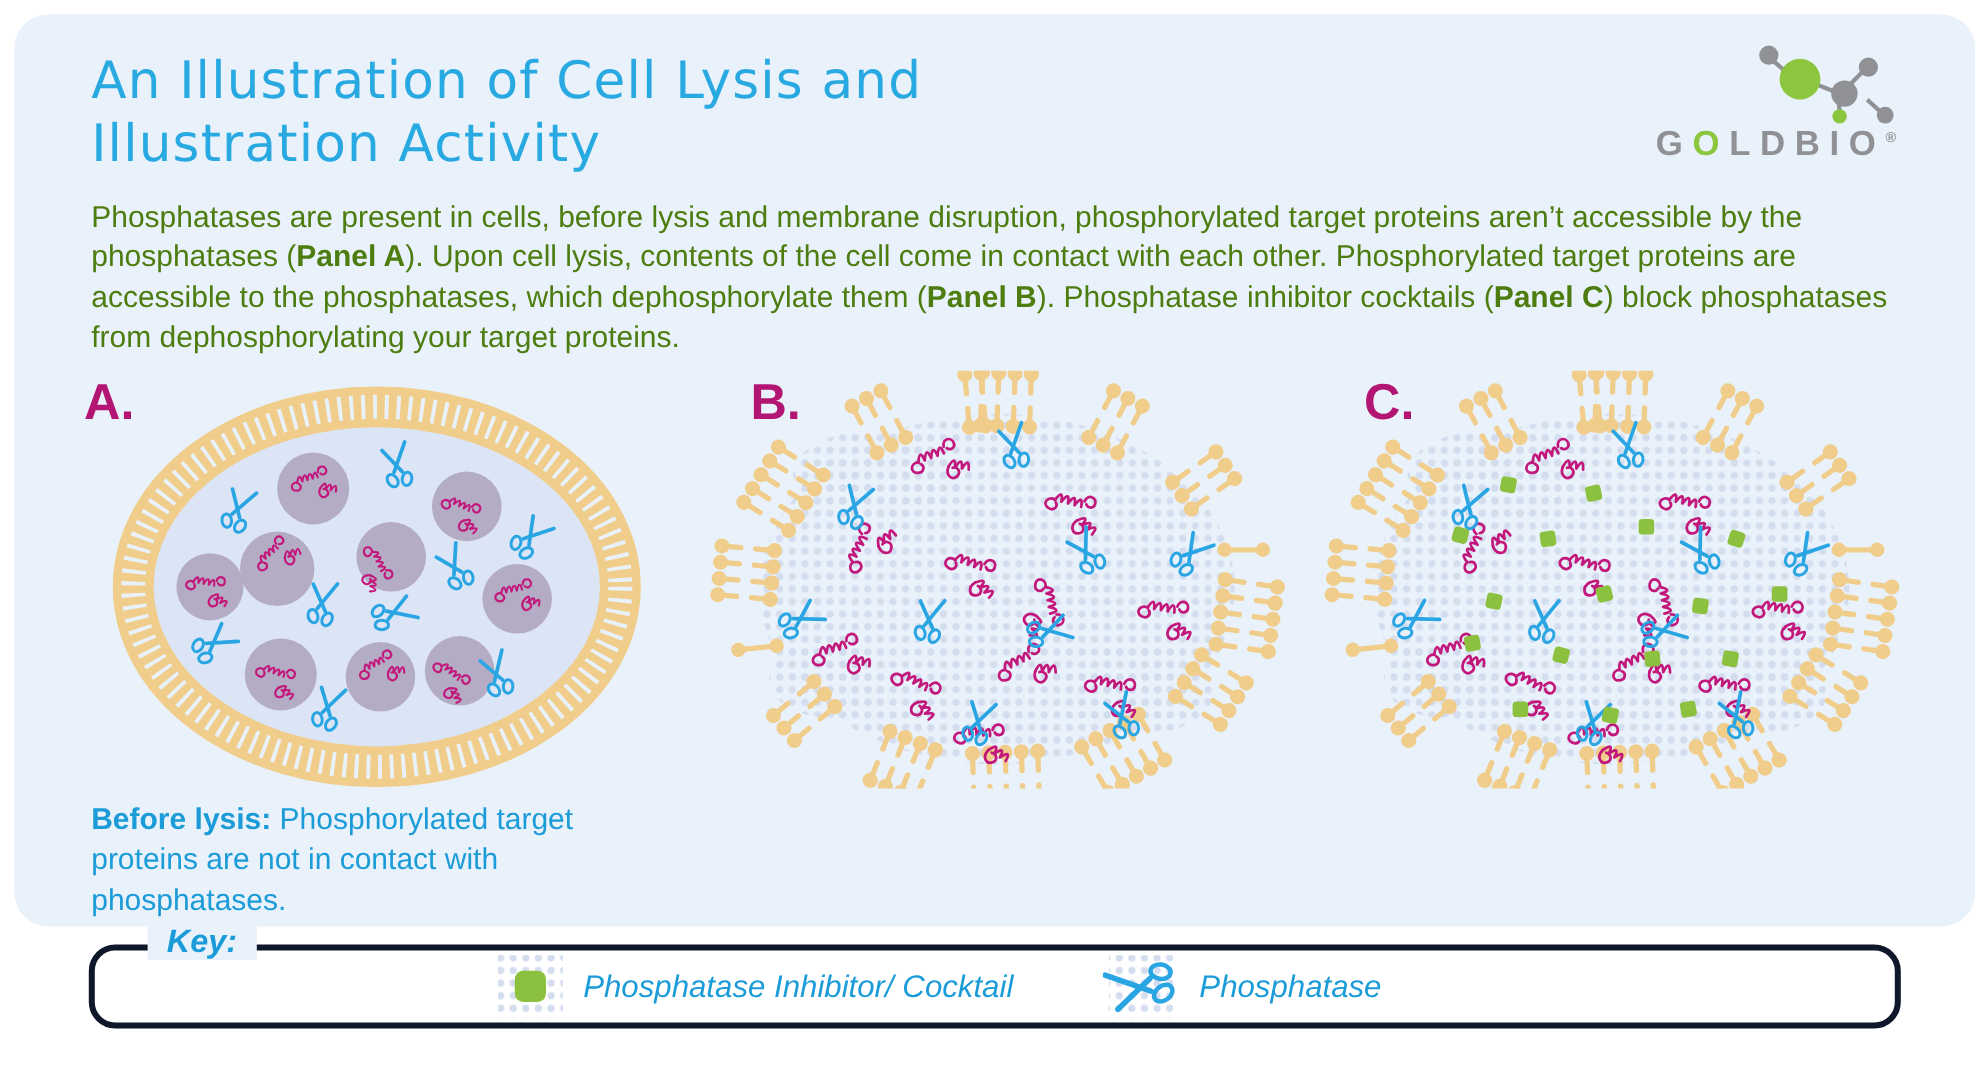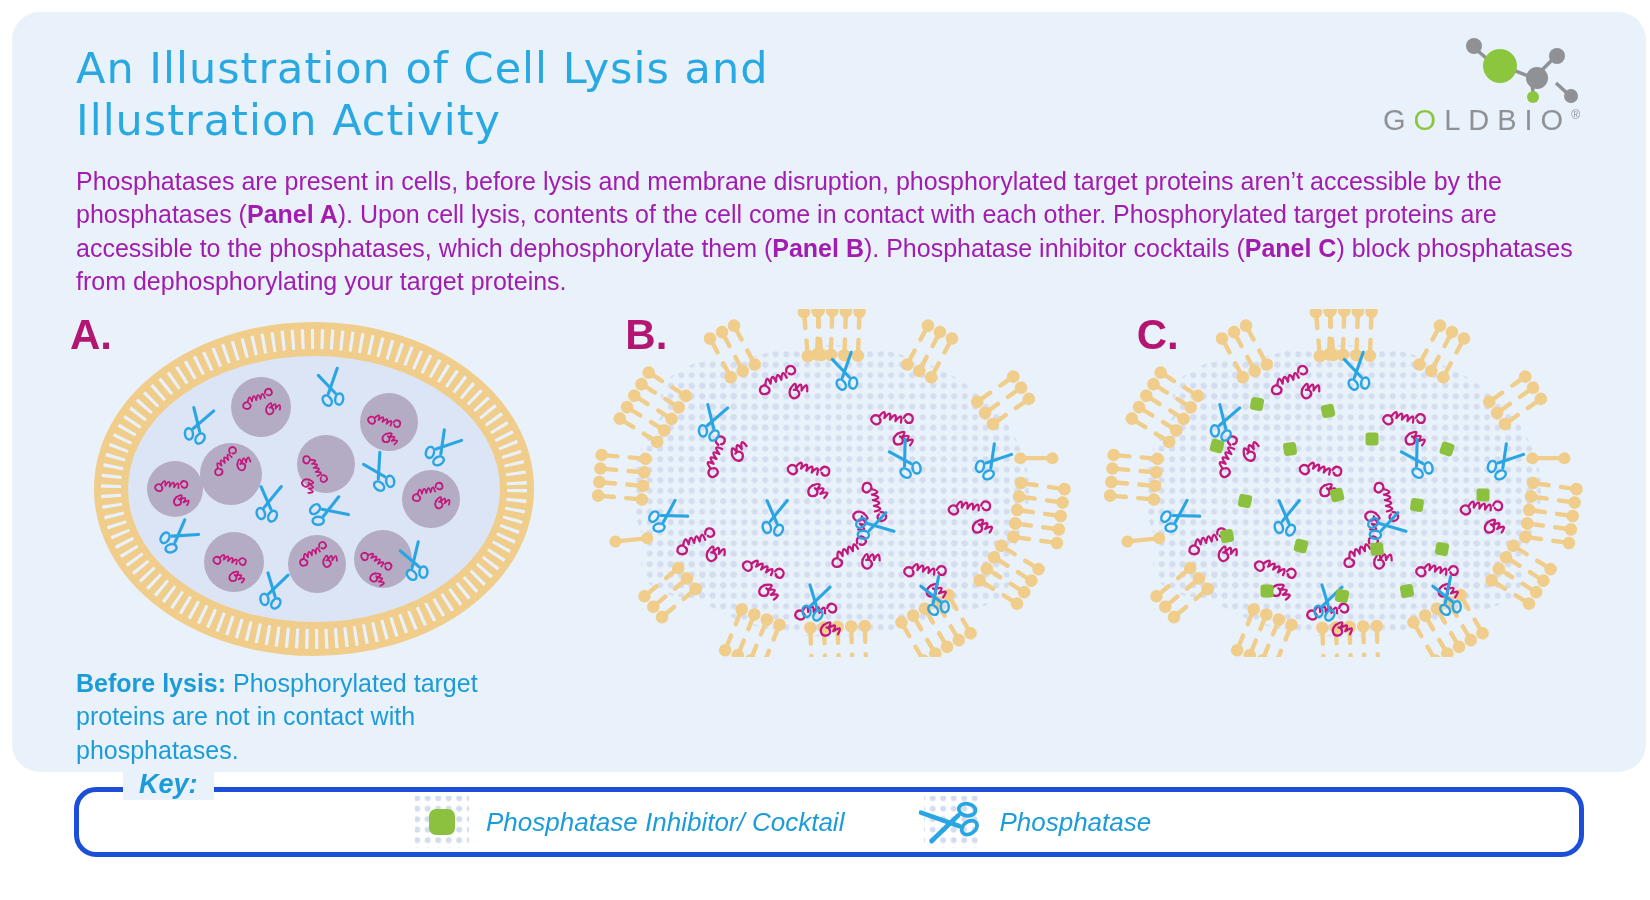--- a/index.html
+++ b/index.html
@@ -3,38 +3,38 @@
 <meta charset="utf-8">
 <style>
   html,body{margin:0;padding:0;background:#ffffff;width:1650px;height:900px;overflow:hidden;}
   .page{position:relative;margin:12px;width:1634px;height:760px;background:#e9f1fb;border-radius:28px;
         font-family:"Liberation Sans",sans-serif;}
   
   .title{margin:0;padding:30px 0 0 64px;font-family:"DejaVu Sans",sans-serif;font-weight:400;
          font-size:43px;line-height:1.22;letter-spacing:1px;color:#29a9e1;}
   .logo{position:absolute;top:14px;right:66px;width:230px;text-align:right;}
   .logo-molecule{display:block;margin-left:auto;}
-  .logo-text{font-size:29px;font-weight:400;letter-spacing:8px;color:#8f9194;margin-top:0px;}
+  .logo-text{font-size:29px;font-weight:700;letter-spacing:8px;color:#8f9194;margin-top:0px;}
   .logo-text .green{color:#8cc63f;}
   .logo-text sup{font-size:12px;letter-spacing:0;}
   
-  .intro{margin:18px 64px 0;font-size:25px;line-height:1.34;color:#a21caf;max-width:1500px;}
+  .intro{margin:18px 64px 0;font-size:25px;line-height:1.34;color:#4d7c0f;max-width:1500px;}
   .intro b{font-weight:bold;}
   
   .panels{display:flex;margin-top:10px;padding:0 50px;height:348px;}
   .panel{position:relative;flex:1;height:348px;}
   .plabel{position:absolute;top:2px;left:8px;font-size:42px;font-weight:bold;color:#b31672;z-index:2;}
   .panel.mid .plabel,.panel.right .plabel{left:52px;}
   .cellsvg{position:absolute;top:0;left:0;}
   
   .captions{display:flex;margin-top:10px;padding:0 50px;flex-direction:column;}
   .captions p{flex:1;margin:0;padding:0 60px 0 14px;font-size:25px;line-height:1.34;color:#1b9cd8;max-width:450px;}
   .captions p b{font-weight:bold;}
   
-  .keybox{position:relative;margin:20px 62px 0;height:60px;border:5px solid #1d4ed8;border-radius:22px;
+  .keybox{position:relative;margin:20px 62px 0;height:60px;border:5px solid #0f172a;border-radius:22px;
           display:flex;align-items:center;}
   .keylabel{position:absolute;top:-23px;left:44px;background:#e9f1fb;padding:0 16px;
             font-size:27px;font-weight:bold;font-style:italic;color:#1b9cd8;}
   .kitem{display:flex;align-items:center;gap:16px;font-size:26px;font-style:italic;color:#1b9cd8;}
   .kitem.k0{margin-left:105px;}
   .kitem.k1{margin-left:75px;}
   .kitem.k2{margin-left:335px;}
   .defs-holder{position:absolute;width:0;height:0;overflow:hidden;}
 </style>
 </head>

